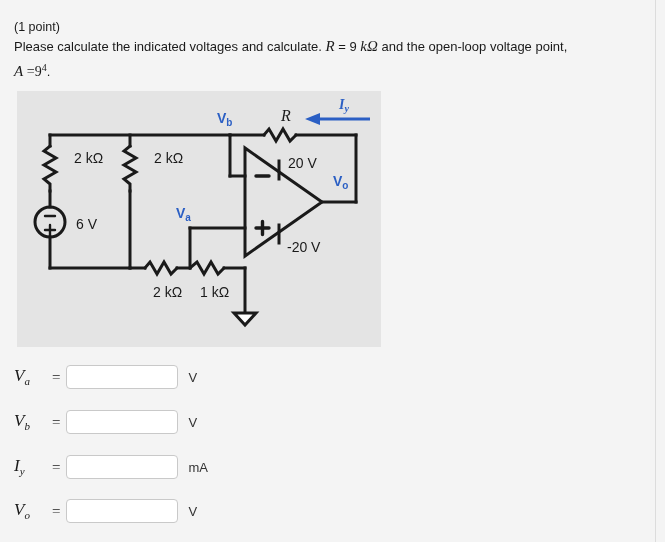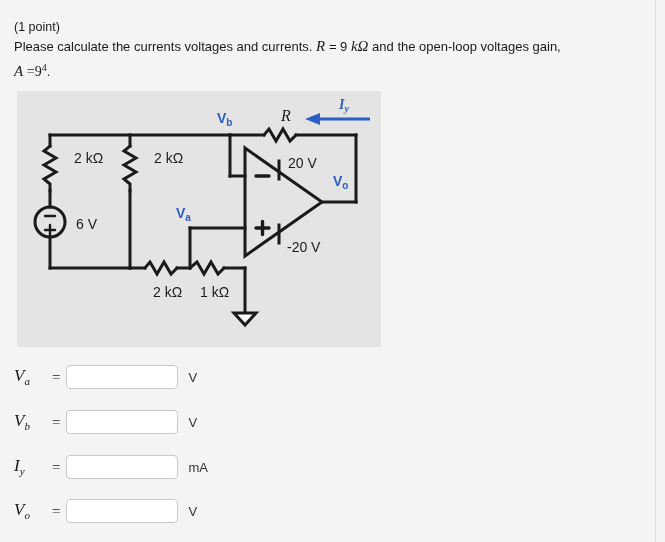--- a/index.html
+++ b/index.html
@@ -114,25 +114,25 @@
   #row-vo { top: 498px; }
 </style>
 </head>
 <body>
 
 <div id="page">
 
   <div class="points">(1 point)</div>
 
   <div class="prompt">
-    <span>Please calculate the currents voltages and currents.</span>
+    <span>Please calculate the indicated voltages and calculate.</span>
     <span class="mathit">R</span>
     <span>= 9</span>
     <span class="mathit">kΩ</span>
-    <span>and the open-loop voltages gain,</span>
+    <span>and the open-loop voltage point,</span>
     <br>
     <span class="mathit">A</span>
     <span class="mathrm">=</span><span class="mathrm">9</span><sup class="mathrm" style="font-size:10px">4</sup><span>.</span>
   </div>
 
   <div id="circuit-panel">
     <svg id="circuit-svg" width="364" height="256" viewBox="0 0 364 256">
       <g fill="none" stroke="#1a1a1a" stroke-width="3" stroke-linecap="square" stroke-linejoin="miter">
 
         <path d="M33 44 L213 44"></path>

